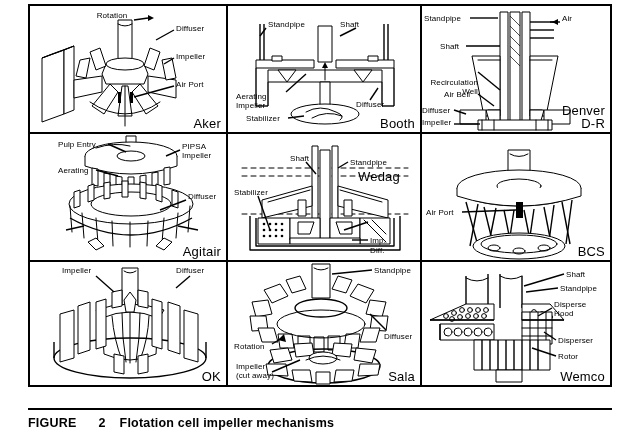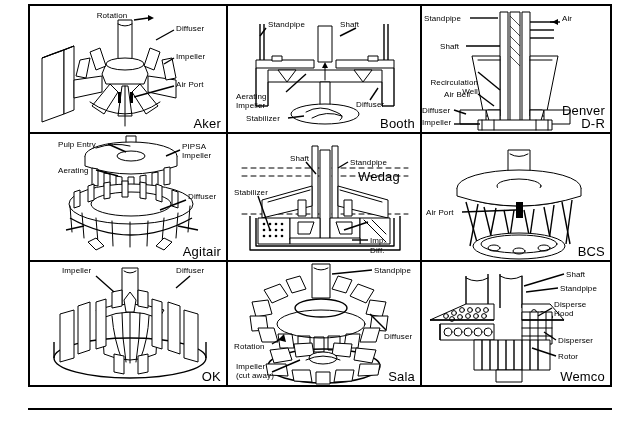--- a/index.html
+++ b/index.html
@@ -545,14 +545,19 @@
         <path class="ln2" d="M130 46 L116 54"></path>
         <path class="ln2" d="M134 78 L122 70"></path>
         <path class="ln2" d="M134 94 L110 86"></path>
       </svg>
       <div class="brand">Wemco</div>
     </div>
 
   </div>
 
   <div class="cap-rule"></div>
+  <div class="caption">
+    <span class="cap-word">FIGURE</span>
+    <span class="cap-num">2</span>
+    <span class="cap-title">Flotation cell impeller mechanisms</span>
+  </div>
 
 </div>
 
 </body></html>

